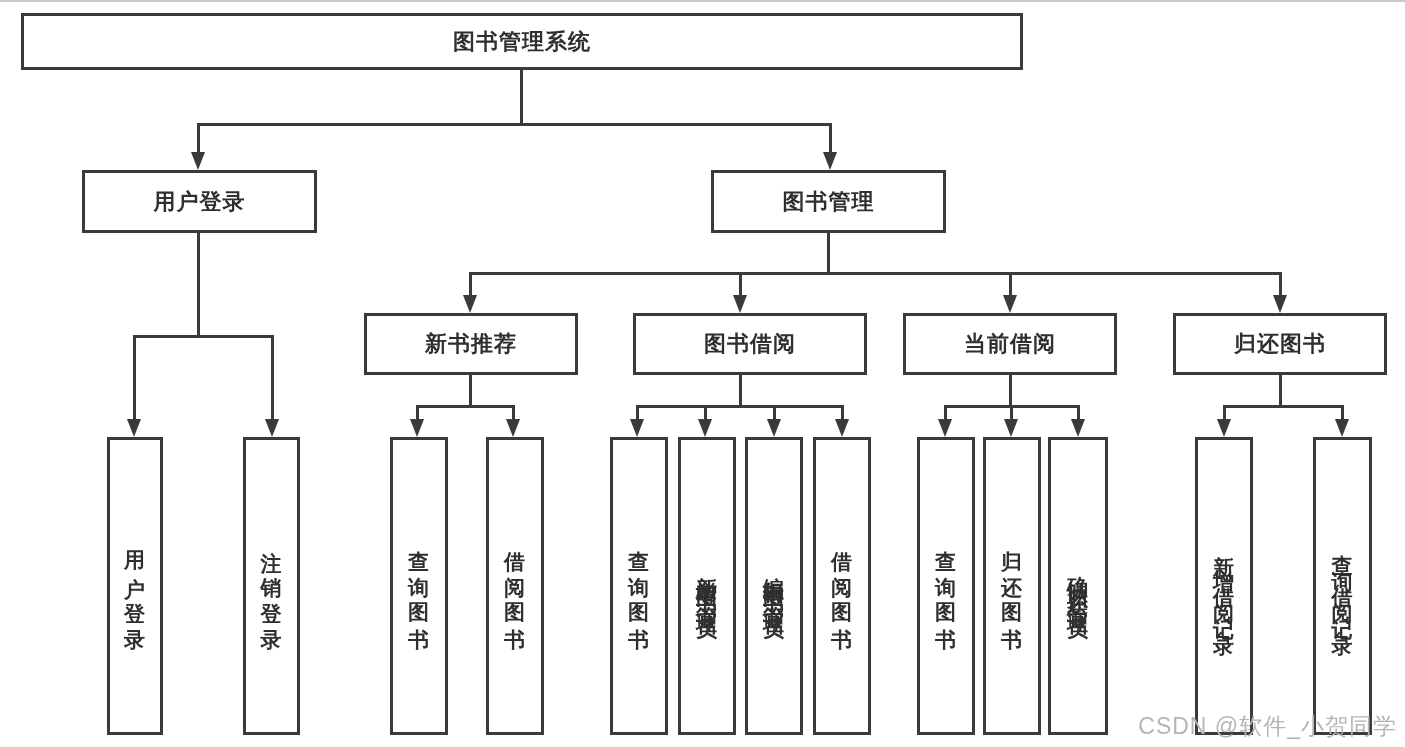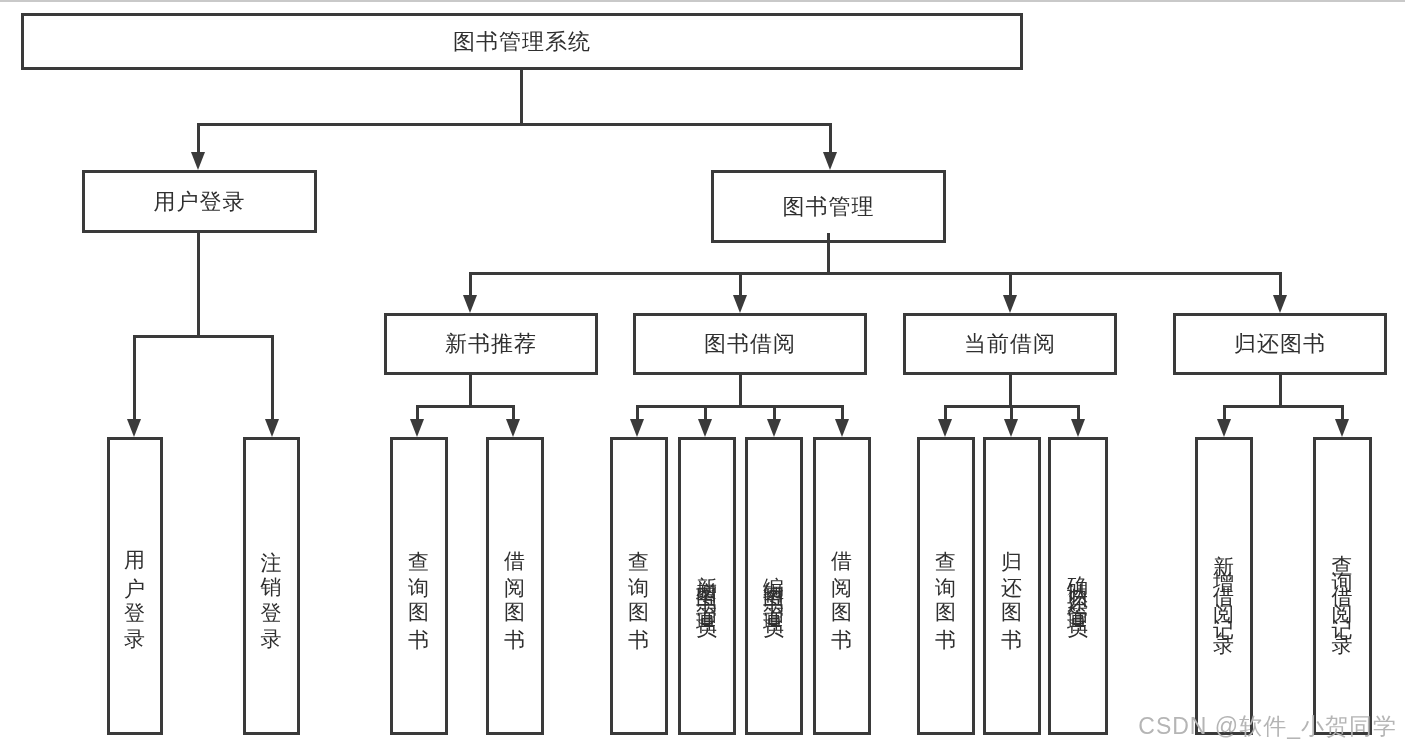--- a/index.html
+++ b/index.html
@@ -4,21 +4,21 @@
 <style>
   :root{ --line:#3a3a3a; --text:#2f2f2f; --wm:#b5b5b5; }
   *{ box-sizing:border-box; margin:0; padding:0; }
   html,body{ background:#fff; }
   body{ font-family:"Liberation Sans", sans-serif; }
   #stage{ position:relative; width:1405px; height:747px; background:#ffffff; overflow:hidden; }
   .top-edge{ position:absolute; top:0; left:0; width:100%; height:2px; background:#c9c9c9; }
   .box{
     position:absolute; background:#ffffff; border:3px solid var(--line);
     display:flex; align-items:center; justify-content:center;
-    color:var(--text); font-size:22px; letter-spacing:1px;
+    color:var(--text); font-size:22px; letter-spacing:1px;font-weight:bold;
   }
   .vbox{
     writing-mode:vertical-rl; text-orientation:mixed;
     font-size:21px; line-height:1;
   }
   .ls-wide{ letter-spacing:26px; }
   .ls-mid{ letter-spacing:16px; }
   .ls-tight{ letter-spacing:6px; }
   .hline{ position:absolute; height:3px; background:var(--line); }
   .vline{ position:absolute; width:3px; background:var(--line); }
@@ -44,35 +44,35 @@
   <div class="top-edge"></div>
 
   <div class="box" style="left:21px;top:13px;width:1002px;height:57px">图书管理系统</div>
 
   <div class="vline" style="left:520px;top:70px;height:53px"></div>
   <div class="hline" style="left:197px;top:123px;width:634px"></div>
   <div class="arrow" style="left:191px;top:123px;height:47px"></div>
   <div class="arrow" style="left:823px;top:123px;height:47px"></div>
 
   <div class="box" style="left:82px;top:170px;width:235px;height:63px">用户登录</div>
-  <div class="box" style="left:711px;top:170px;width:235px;height:73px">图书管理</div>
+  <div class="box" style="left:711px;top:170px;width:235px;height:63px">图书管理</div>
 
   <div class="vline" style="left:197px;top:233px;height:105px"></div>
   <div class="hline" style="left:133px;top:335px;width:141px"></div>
   <div class="arrow" style="left:127px;top:335px;height:102px"></div>
   <div class="arrow" style="left:265px;top:335px;height:102px"></div>
 
   <div class="vline" style="left:827px;top:233px;height:42px"></div>
   <div class="hline" style="left:469px;top:272px;width:812px"></div>
   <div class="arrow" style="left:463px;top:272px;height:41px"></div>
   <div class="arrow" style="left:733px;top:272px;height:41px"></div>
   <div class="arrow" style="left:1003px;top:272px;height:41px"></div>
   <div class="arrow" style="left:1273px;top:272px;height:41px"></div>
 
-  <div class="box" style="left:384px;top:313px;width:214px;height:62px">新书推荐</div>
+  <div class="box" style="left:364px;top:313px;width:214px;height:62px">新书推荐</div>
   <div class="box" style="left:633px;top:313px;width:234px;height:62px">图书借阅</div>
   <div class="box" style="left:903px;top:313px;width:214px;height:62px">当前借阅</div>
   <div class="box" style="left:1173px;top:313px;width:214px;height:62px">归还图书</div>
 
   <div class="vline" style="left:469px;top:375px;height:33px"></div>
   <div class="hline" style="left:416px;top:405px;width:98px"></div>
   <div class="arrow" style="left:410px;top:405px;height:32px"></div>
   <div class="arrow" style="left:506px;top:405px;height:32px"></div>
 
   <div class="vline" style="left:739px;top:375px;height:33px"></div>

